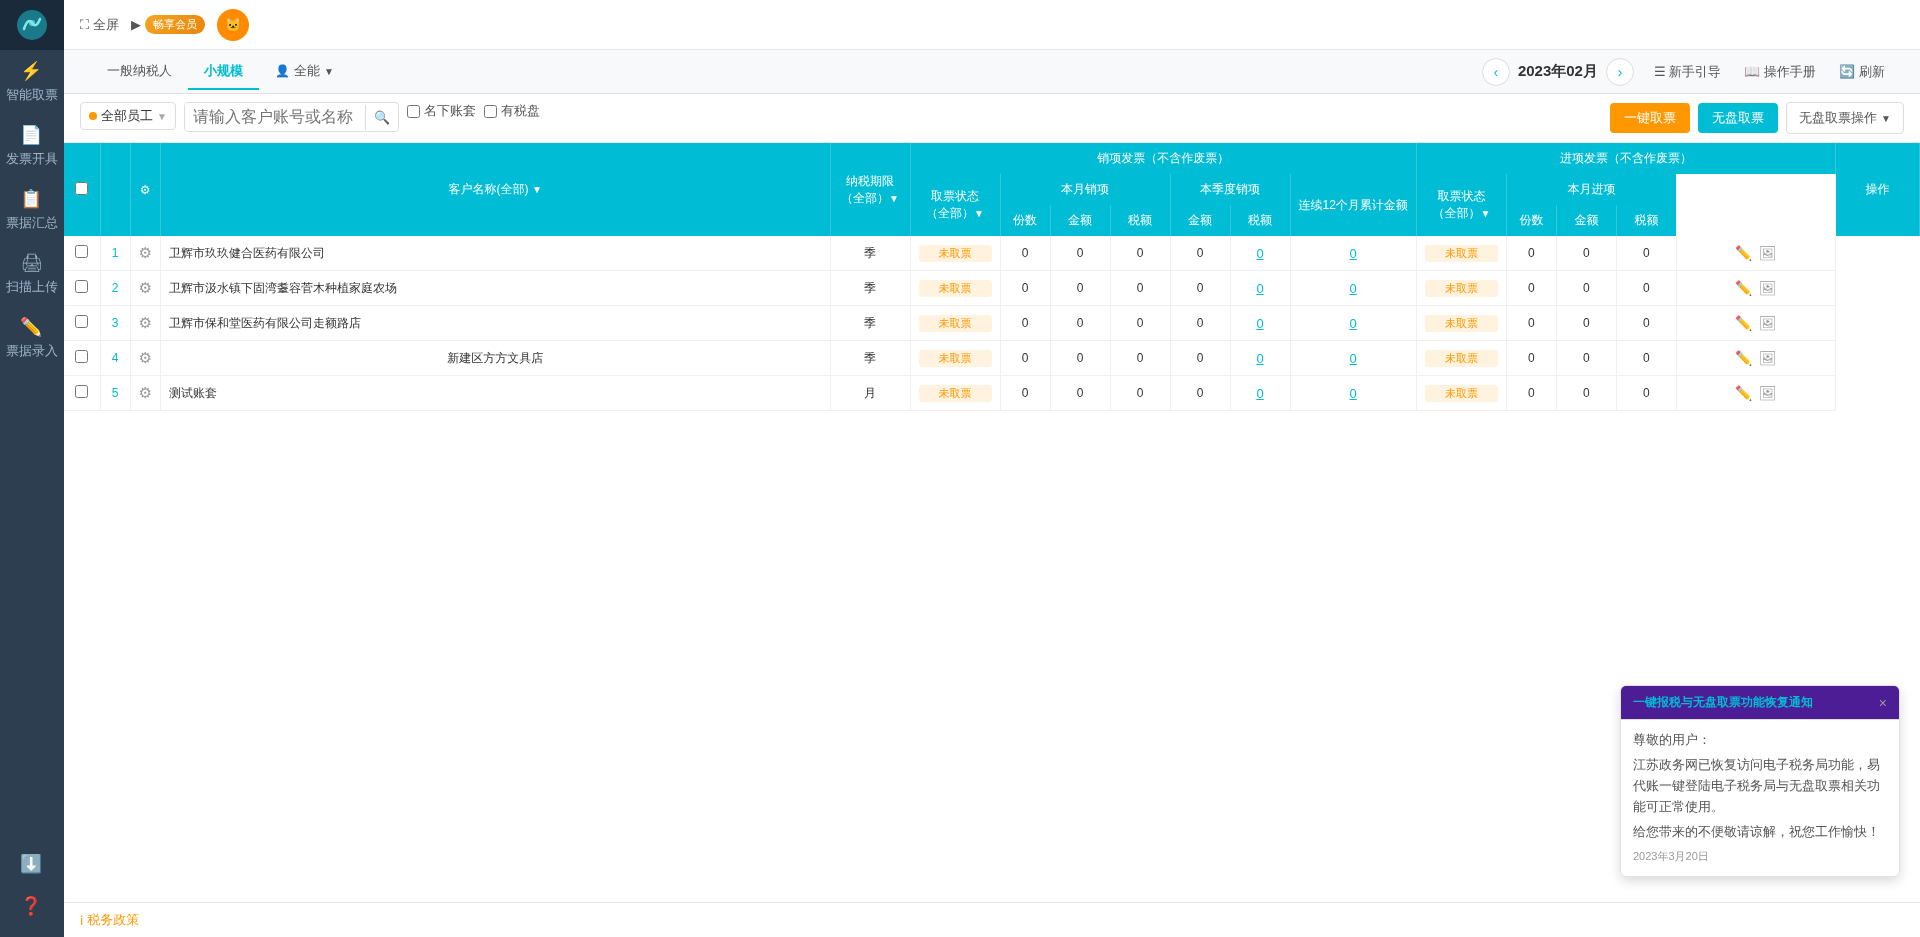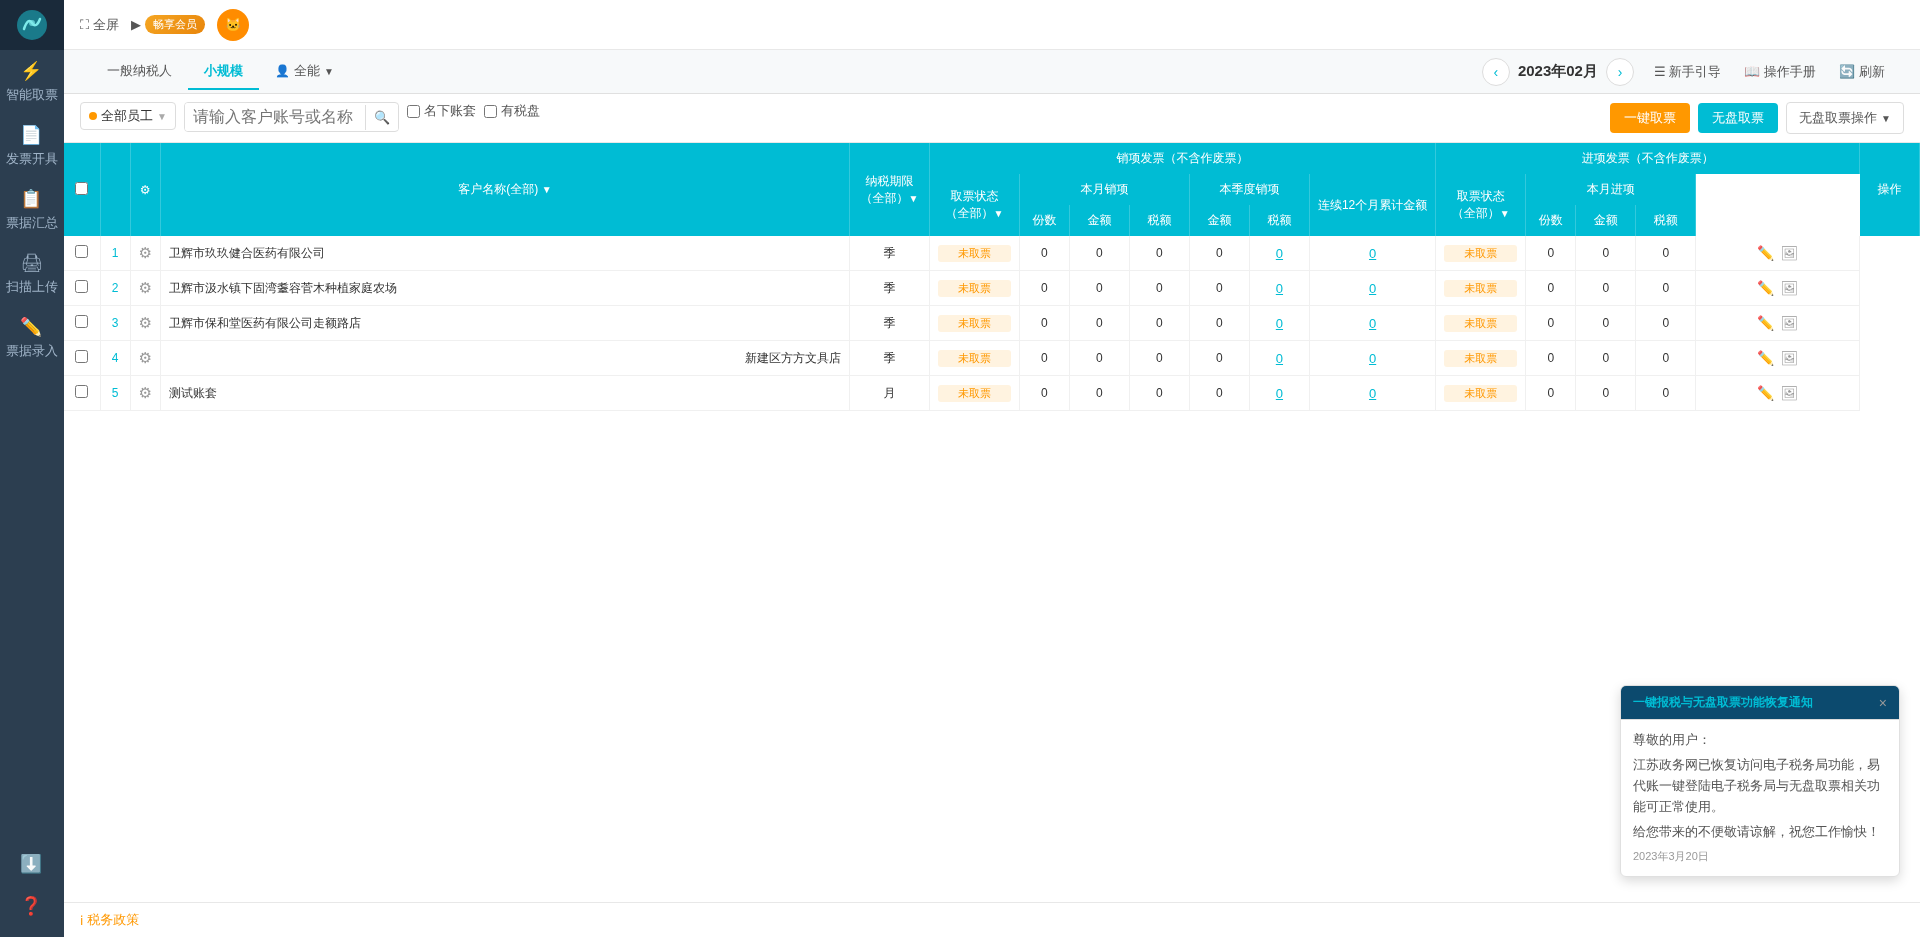--- a/index.html
+++ b/index.html
@@ -362,21 +362,21 @@
       right: 20px;
       width: 280px;
       background: #fff;
       border: 1px solid #e0e0e0;
       border-radius: 6px;
       box-shadow: 0 4px 12px rgba(0,0,0,0.15);
       z-index: 1000;
       overflow: hidden;
     }
     .notification-header {
-      background: #0c4a6e;
+      background: #4c1d95;
       padding: 8px 12px;
       display: flex;
       align-items: center;
       justify-content: space-between;
       border-bottom: 1px solid #ddd;
     }
     .notification-title {
       font-size: 12px;
       font-weight: bold;
       color: #00bcd4;
@@ -530,21 +530,21 @@
           <th rowspan="3" style="width:30px;"></th>
           <th rowspan="3" style="width:30px;">⚙</th>
           <th rowspan="3" style="min-width:160px;">
             客户名称(全部) <span style="font-size:10px;">▼</span>
           </th>
           <th rowspan="3" style="width:80px;">
             纳税期限<br>（全部）<span style="font-size:10px;">▼</span>
           </th>
           <th colspan="7" class="th-group">销项发票（不含作废票）</th>
           <th colspan="5" class="th-group">进项发票（不含作废票）</th>
-          <th rowspan="3" style="width:60px;">操作</th>
+          <th rowspan="3" style="width:84px;">操作</th>
         </tr>
         <tr>
           <th rowspan="2" style="width:80px;">取票状态<br>（全部）<span style="font-size:10px;">▼</span></th>
           <th colspan="3">本月销项</th>
           <th colspan="2">本季度销项</th>
           <th rowspan="2" style="width:100px;">连续12个月累计金额</th>
           <th rowspan="2" style="width:80px;">取票状态<br>（全部）<span style="font-size:10px;">▼</span></th>
           <th colspan="3">本月进项</th>
         </tr>
         <tr>
@@ -628,21 +628,21 @@
         <div class="td-action">
           <span class="action-icon">✏️</span>
           <span class="action-icon">🖼</span>
         </div>
       </td>
     </tr>
           <tr>
       <td><input type="checkbox" style=""></td>
       <td><span class="row-num">4</span></td>
       <td><span class="gear-cell">⚙</span></td>
-      <td style="text-align:right;min-width:160px;border-radius:9px;">新建区方方文具店</td>
+      <td style="text-align:center;min-width:160px;border-radius:9px;">新建区方方文具店</td>
       <td>季</td>
       <td><span class="status-badge">未取票</span></td>
       <td>0</td>
       <td>0</td>
       <td>0</td>
       <td>0</td>
       <td><span class="td-link">0</span></td>
       <td><span class="td-link">0</span></td>
       <td><span class="status-badge">未取票</span></td>
       <td>0</td>

